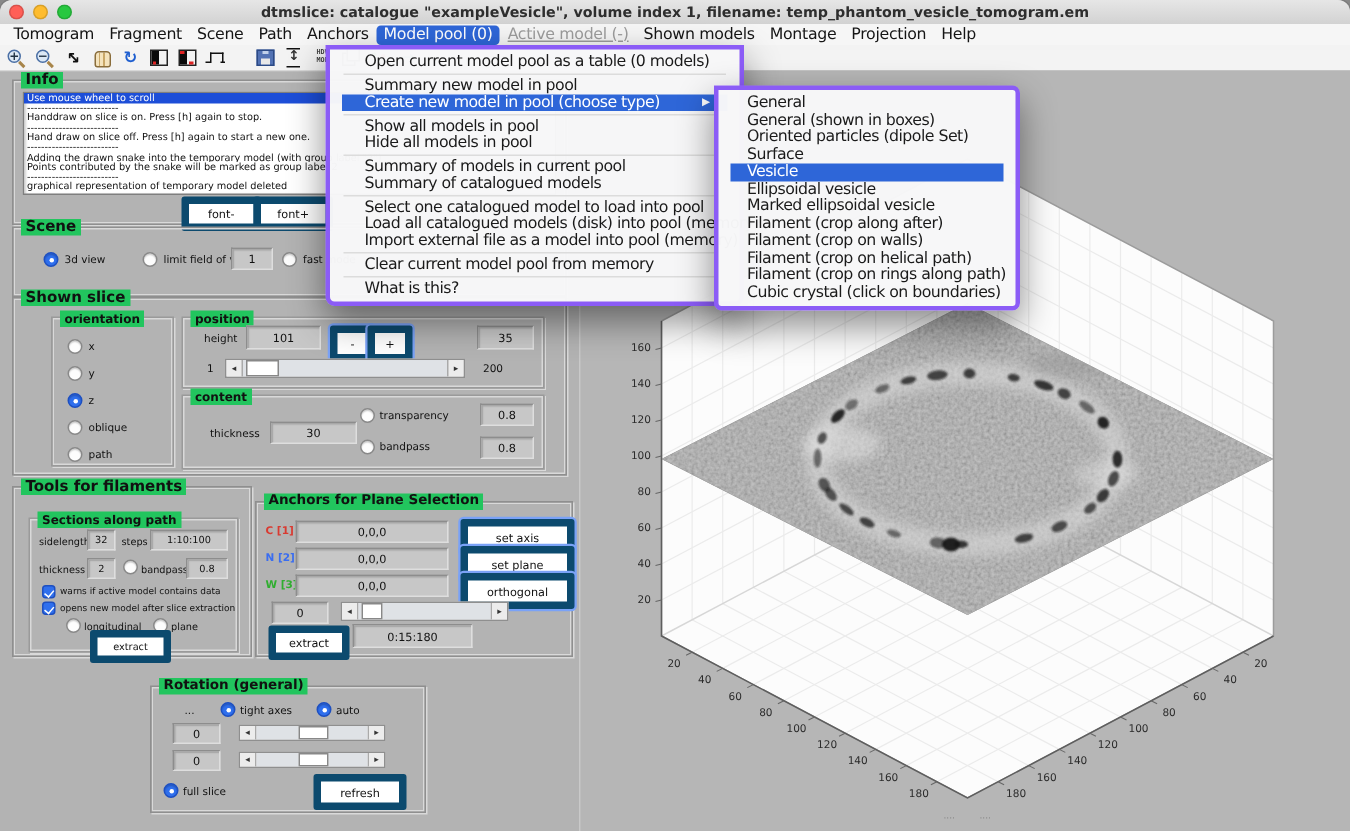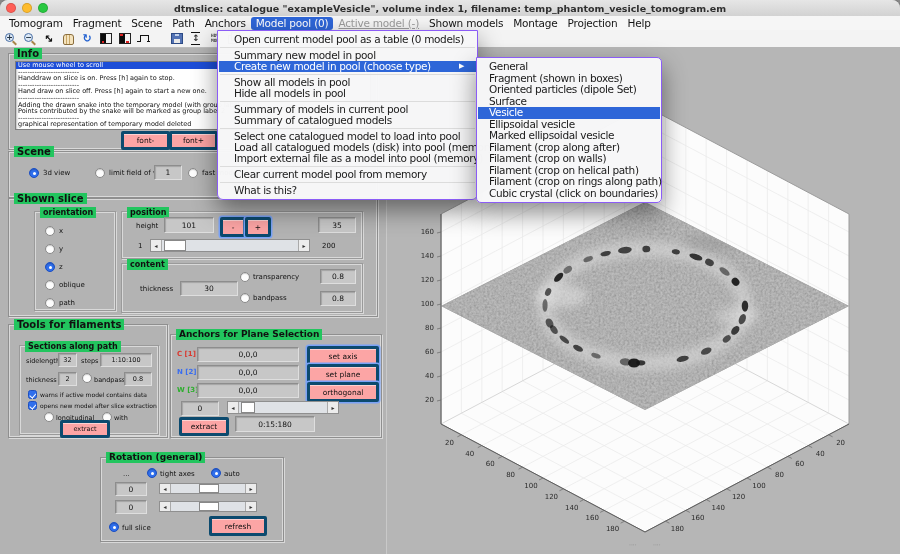--- a/index.html
+++ b/index.html
@@ -42,40 +42,40 @@
   .tb-anchor-points::before{content:"";position:absolute;left:2px;top:3px;width:3px;height:3px;border-radius:50%;background:#1fa11f;box-shadow:6px 1px 0 #d22525,3px 6px 0 #2a2a2a;}
   .tb-detach .glyph{color:#0c8888;font-weight:bold;}
   
   .panel{position:absolute;border:1px solid #8f8f8f;box-shadow:inset 0 0 0 1px #d9d9d9,1px 1px 0 #d9d9d9;}
   .ptitle{position:absolute;top:-6px;left:5px;background:#22c55e;font-weight:bold;font-size:10px;color:#111;padding:0 3px;line-height:11px;}
   .ptitle.small{font-size:8px;top:-5px;}
   .ptitle.mid{font-size:9px;}
   .lbl{position:absolute;font-size:7px;color:#111;white-space:nowrap;line-height:8px;}
   .edit{position:absolute;background:#c7c7c7;border:1px solid #8d8d8d;border-right-color:#dedede;border-bottom-color:#dedede;
     box-shadow:inset 1px 1px 1px rgba(0,0,0,.18);display:flex;align-items:center;justify-content:center;font-size:7.5px;color:#111;}
-  .btn{position:absolute;background:#fca5a5;border:3px solid #0c4a6e;border-radius:2px;display:flex;align-items:center;justify-content:center;
+  .btn{position:absolute;background:#ffffff;border:5px solid #0c4a6e;border-radius:2px;display:flex;align-items:center;justify-content:center;
     font-size:7.5px;color:#111;box-shadow:inset 0 1px 0 rgba(255,255,255,.5);}
   .btn.bluefocus{box-shadow:0 0 0 1.5px #7aa2f7,inset 0 1px 0 rgba(255,255,255,.5);}
   .rad{position:absolute;width:10px;height:10px;border-radius:50%;background:#fdfdfd;border:1px solid #898989;box-sizing:border-box;box-shadow:inset 0 1px 1px rgba(0,0,0,.2);}
   .rad.on{background:#2f6fed;border-color:#1d4fc0;}
   .rad.on::after{content:"";position:absolute;left:3px;top:3px;width:3px;height:3px;border-radius:50%;background:#fff;}
   .chk{position:absolute;width:9px;height:9px;border-radius:2.5px;background:#2f6fed;border:1px solid #1d4fc0;box-sizing:border-box;}
   .chk::after{content:"";position:absolute;left:2.2px;top:0.8px;width:2.6px;height:4.6px;border:solid #fff;border-width:0 1.4px 1.4px 0;transform:rotate(40deg);}
   .sbar{position:absolute;background:#e8e8e8;border:1px solid #8f8f8f;display:flex;box-sizing:border-box;}
   .sbar .ar{width:10px;background:#ececec;font-size:6px;color:#333;display:flex;align-items:center;justify-content:center;}
   .sbar .ar.l{border-right:1px solid #aaa;}.sbar .ar.r{border-left:1px solid #aaa;}
   .sbar .ar.l::before{content:"◂";}.sbar .ar.r::before{content:"▸";}
   .sbar .track{flex:1;position:relative;background:#dfe2e6;}
   .sbar .thumb{position:absolute;top:0;bottom:0;background:#fff;border:1px solid #888;box-sizing:border-box;}
   
   .infolist{position:absolute;background:#fff;border:1px solid #7f7f7f;box-shadow:inset 1px 1px 2px rgba(0,0,0,.25);overflow:hidden;}
   .info-line{height:6.6px;line-height:6.6px;font-size:6.5px;color:#111;white-space:nowrap;overflow:hidden;padding-left:2px;font-family:"DejaVu Sans",sans-serif;}
   .info-line.sel{background:#1d4ed8;color:#fff;}
   
-  .menu{position:absolute;background:rgba(247,247,248,0.98);border:1px solid #8b5cf6;box-shadow:0 10px 24px rgba(0,0,0,.45);padding:3px 1px;z-index:40;}
+  .menu{position:absolute;background:rgba(247,247,248,0.98);border:3px solid #8b5cf6;box-shadow:0 10px 24px rgba(0,0,0,.45);padding:3px 8px;z-index:40;}
   .dropdown{left:217px;top:30px;width:257px;border-radius:0 0 6px 6px;}
   .submenu{left:476px;top:57px;width:182px;border-radius:0 5px 5px 5px;z-index:41;}
   .menu-item{height:11px;line-height:11px;font-size:10.5px;letter-spacing:-0.35px;color:#1a1a1a;padding:0 12px 0 15px;display:flex;justify-content:space-between;align-items:center;white-space:nowrap;}
   .submenu .menu-item{height:11.5px;line-height:11.5px;padding:0 8px 0 11px;}
   .menu-item.hl{background:#2e66d8;color:#fff;}
   .menu-sep{height:1px;background:#dcdcdc;margin:2px 1px;}
   .subarrow{font-size:7px;margin-left:8px;}
   
   .plot-area{position:absolute;left:386px;top:47px;width:514px;height:507px;background:#b6b6b6;border-left:1px solid #c9c9c9;}
 </style>
@@ -227,21 +227,21 @@
       <span class="rad" style="left:62px;top:27px;"></span>
       <span class="lbl" style="left:74px;top:30px;font-size:6.5px;">bandpass</span>
       <div class="edit" style="left:104px;top:26px;width:26px;height:12px;font-size:6.5px;">0.8</div>
       <span class="chk" style="left:8px;top:44px;"></span>
       <span class="lbl" style="left:20px;top:45px;font-size:6px;">warns if active model contains data</span>
       <span class="chk" style="left:8px;top:55px;"></span>
       <span class="lbl" style="left:20px;top:56px;font-size:6px;">opens new model after slice extraction</span>
       <span class="rad" style="left:24px;top:66px;"></span>
       <span class="lbl" style="left:36px;top:68px;font-size:6.5px;">longitudinal</span>
       <span class="rad" style="left:82px;top:66px;"></span>
-      <span class="lbl" style="left:94px;top:68px;font-size:6.5px;">with</span>
+      <span class="lbl" style="left:94px;top:68px;font-size:6.5px;">plane</span>
       <div class="btn" style="left:40px;top:74px;width:44px;height:12px;font-size:6.5px;">extract</div>
     </div>
   </div>
 
   <div class="panel" style="left:170px;top:334px;width:210px;height:102px;">
     <span class="ptitle mid">Anchors for Plane Selection</span>
     <span class="lbl" style="left: 6px; top: 15px; font-weight: bold; color: rgb(217, 58, 49);">C [1]</span>
     <div class="edit" style="left:26px;top:12px;width:100px;height:13px;">0,0,0</div>
     <div class="btn bluefocus" style="left:136px;top:11px;width:66px;height:14px;">set axis</div>
     <span class="lbl" style="left: 6px; top: 33px; font-weight: bold; color: rgb(58, 109, 240);">N [2]</span>
@@ -513,21 +513,21 @@
       <div class="menu-sep"></div>
       <div class="menu-item">
         <span>What is this?</span>
       </div>
     </div>
   <div class="menu submenu" id="submenu">
       <div class="menu-item">
         <span>General</span>
       </div>
       <div class="menu-item">
-        <span>Fragment (shown in boxes)</span>
+        <span>General (shown in boxes)</span>
       </div>
       <div class="menu-item">
         <span>Oriented particles (dipole Set)</span>
       </div>
       <div class="menu-item">
         <span>Surface</span>
       </div>
       <div class="menu-item hl">
         <span>Vesicle</span>
       </div>

